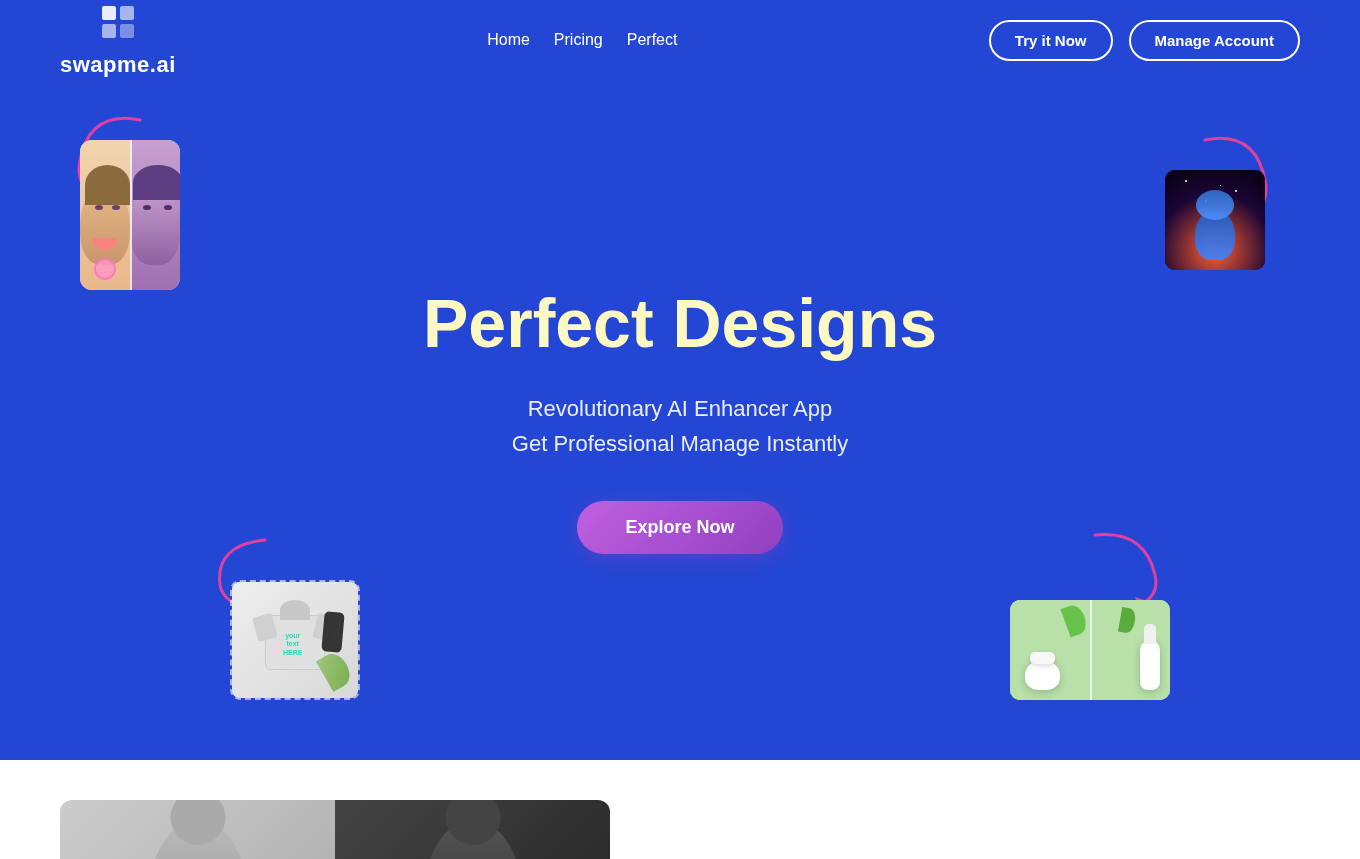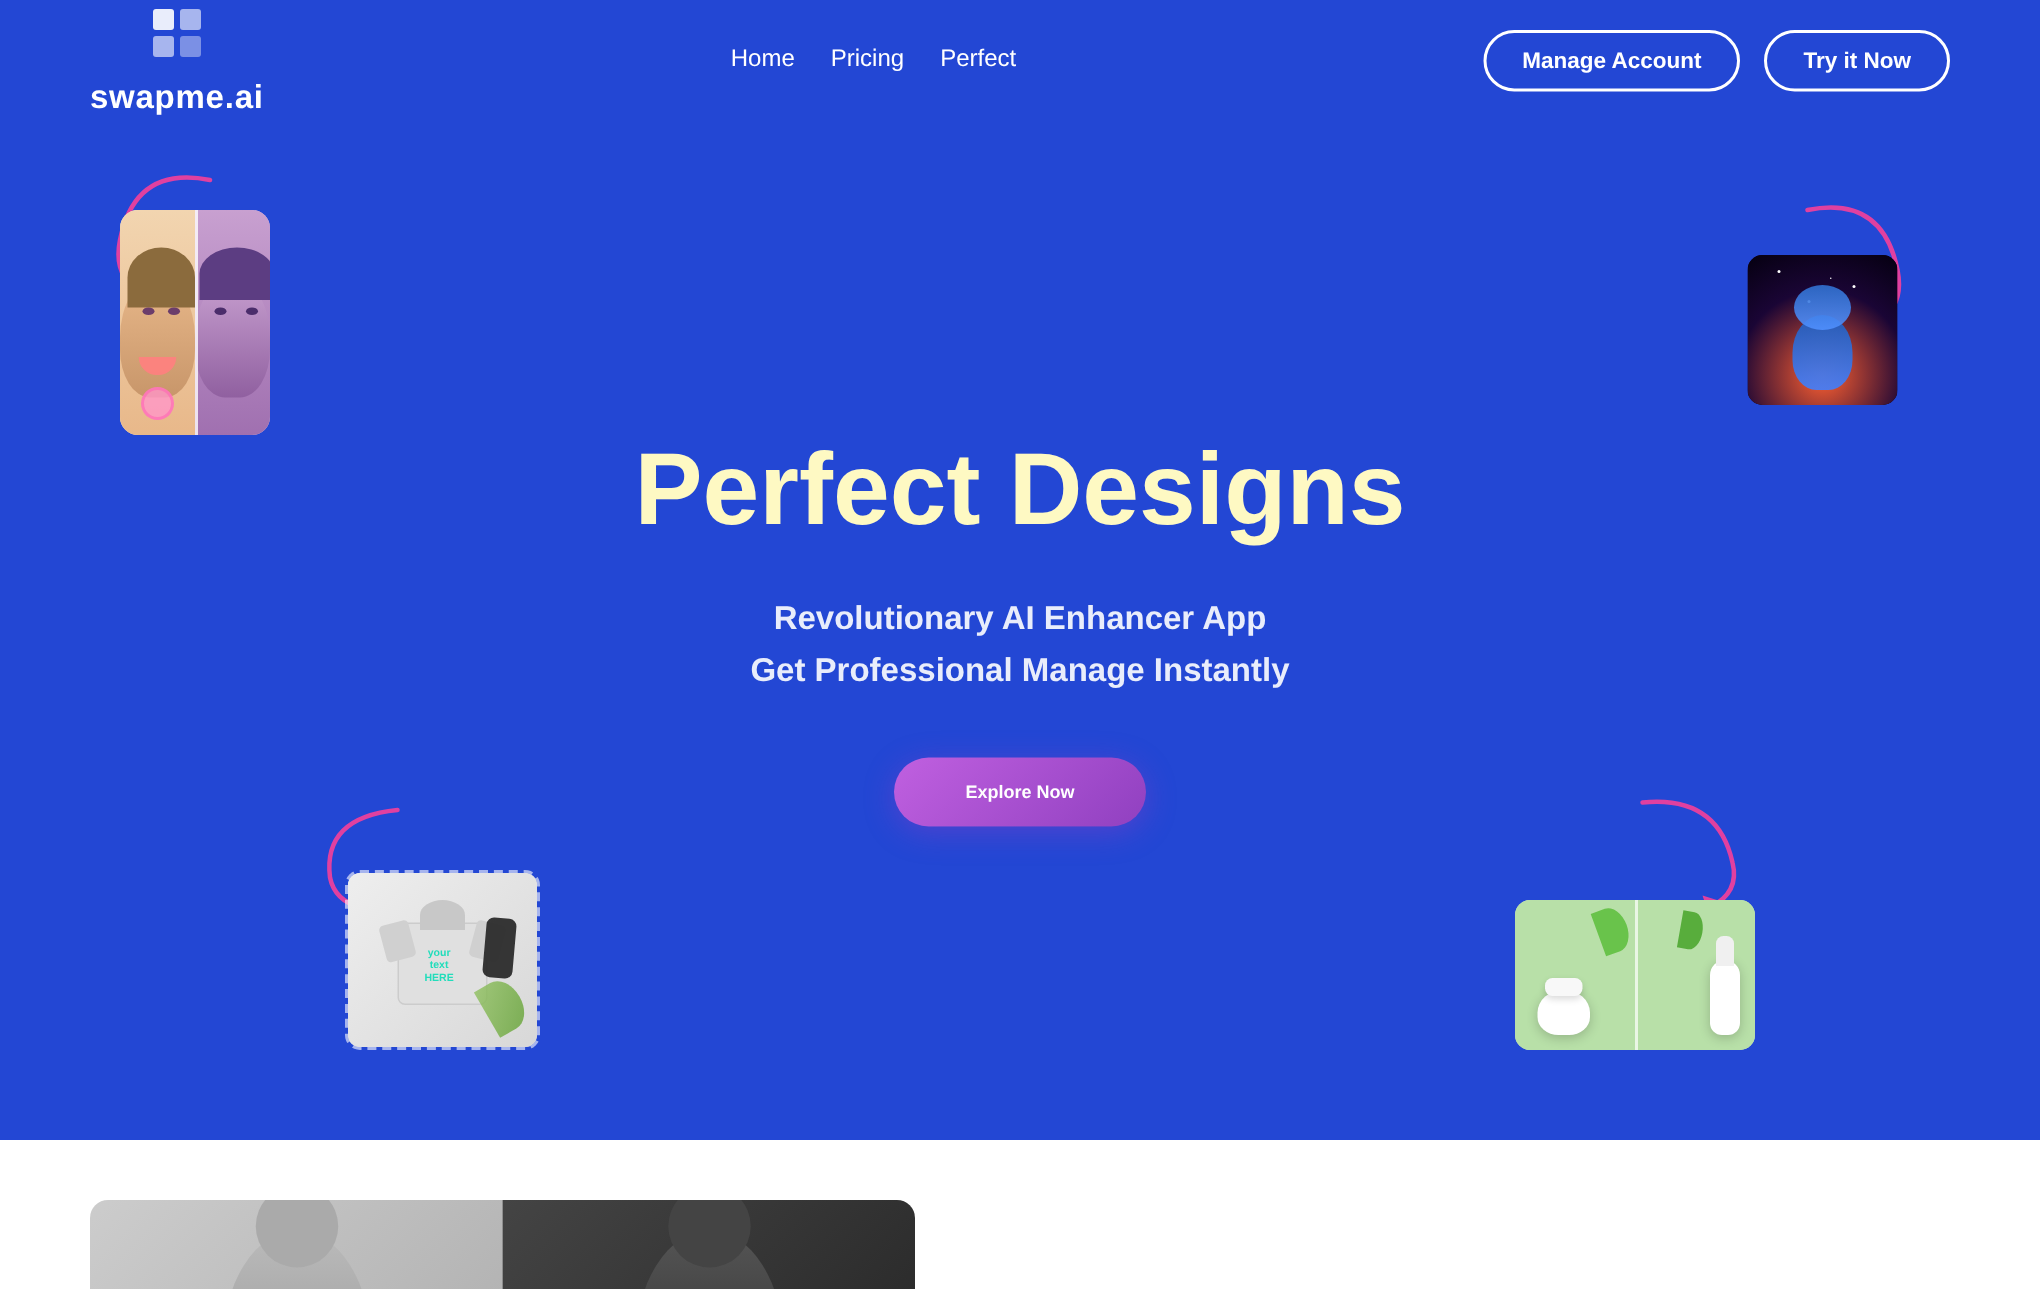--- a/index.html
+++ b/index.html
@@ -80,31 +80,31 @@
     .hero-title {
       color: #fef9c3;
       font-size: 68px;
       font-weight: 800;
       line-height: 1.1;
       margin-bottom: 30px;
     }
     .hero-subtitle {
       color: rgba(255,255,255,0.9);
       font-size: 22px;
-      font-weight: 700;
+      font-weight: 400;
       line-height: 1.6;
       margin-bottom: 40px;
     }
     .btn-explore {
       background: linear-gradient(135deg, #c060e0, #9040c0);
       color: #fff;
       border: none;
       padding: 16px 48px;
       border-radius: 40px;
-      font-size: 12px;
+      font-size: 18px;
       font-weight: 600;
       cursor: pointer;
       box-shadow: 0 4px 20px rgba(150,60,200,0.4);
     }
 
     
     .deco-img {
       position: absolute;
       border-radius: 12px;
       overflow: hidden;
@@ -273,22 +273,22 @@
     <span class="logo-text">swapme.ai</span>
   </div>
 
   <div class="nav-links">
     <a href="#">Home</a>
     <a href="#">Pricing</a>
     <a href="#">Perfect</a>
   </div>
 
   <div class="nav-actions">
+    <button class="btn-outline">Try it Now</button>
     <button class="btn-outline">Manage Account</button>
-    <button class="btn-outline">Try it Now</button>
   </div>
 </nav>
 
 <section class="hero">
 
   <svg class="arrow-deco arrow-top-left" viewBox="0 0 120 120">
     <path d="M80 20 Q30 10 20 60 Q15 85 35 95" stroke="#e040a0" stroke-width="3" fill="none" stroke-linecap="round"></path>
     <polygon points="30,85 35,100 48,90" fill="#e040a0"></polygon>
   </svg>
 

